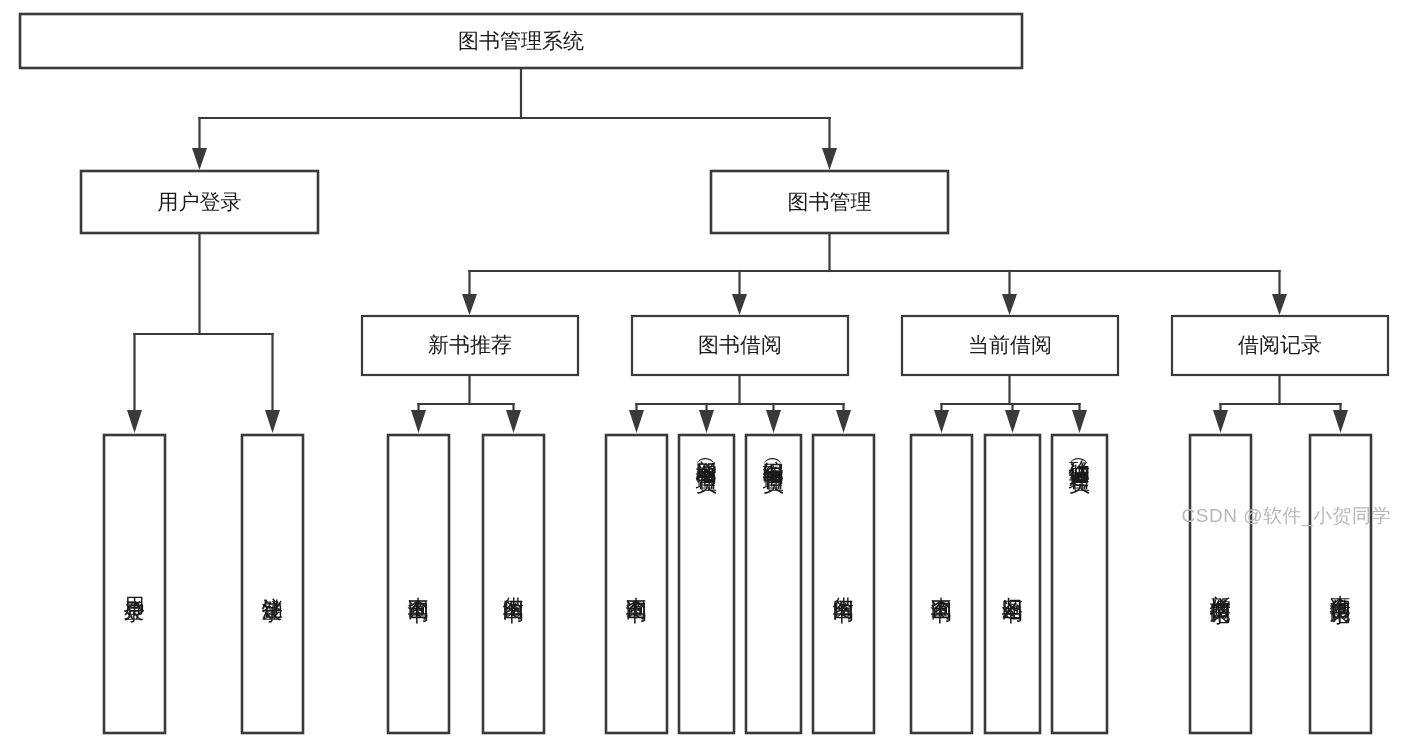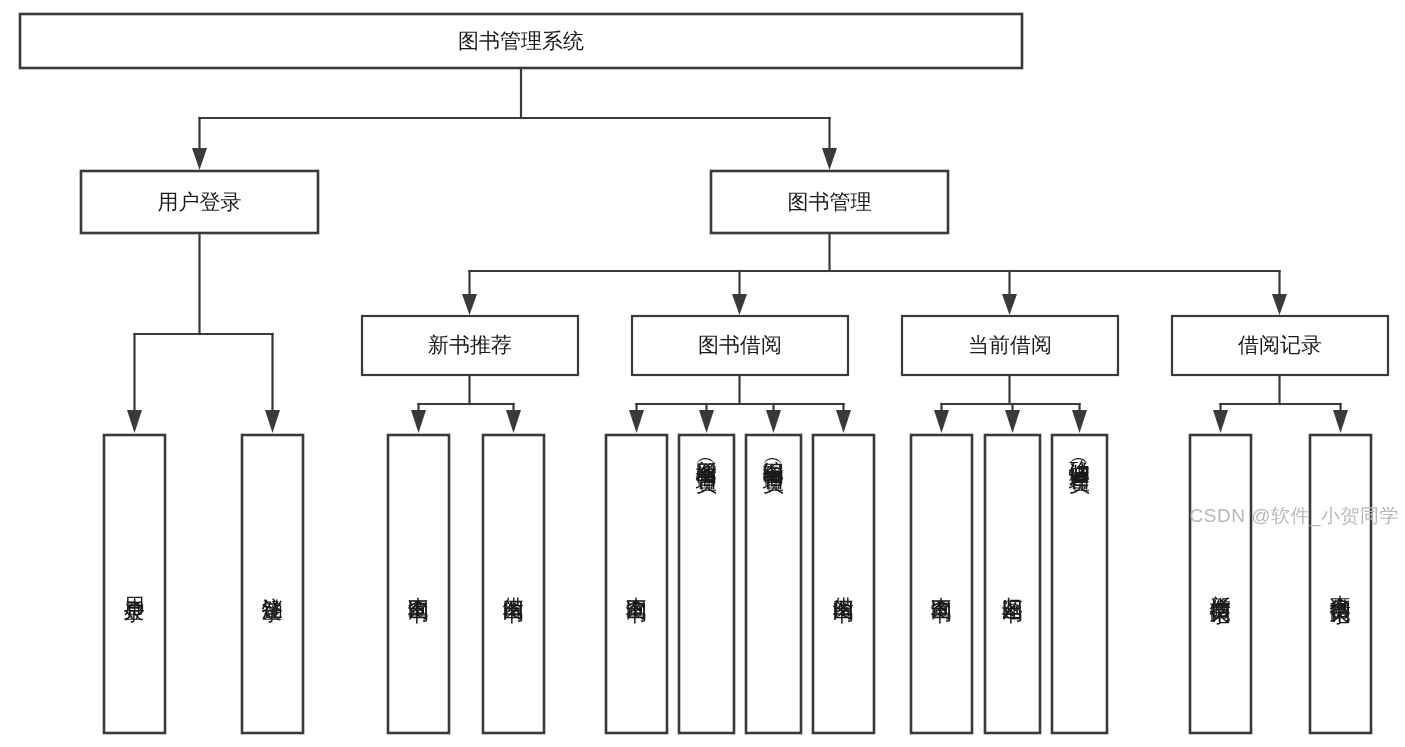--- a/index.html
+++ b/index.html
@@ -67,21 +67,21 @@
     font-family: "Liberation Sans", "DejaVu Sans", sans-serif;
     font-size: 21px;
     line-height: 1.22;
     letter-spacing: 2px;
     color: #1a1a1a;
     white-space: nowrap;
     text-align: center;
   }
   .watermark {
     position: absolute;
-    right: 6px;
+    right: 14px;
     bottom: 6px;
     font-family: "Liberation Sans", "DejaVu Sans", sans-serif;
     font-size: 19px;
     color: #b8b8b8;
     letter-spacing: 0.5px;
     user-select: none;
     white-space: nowrap;
   }
 </style>
 </head>

